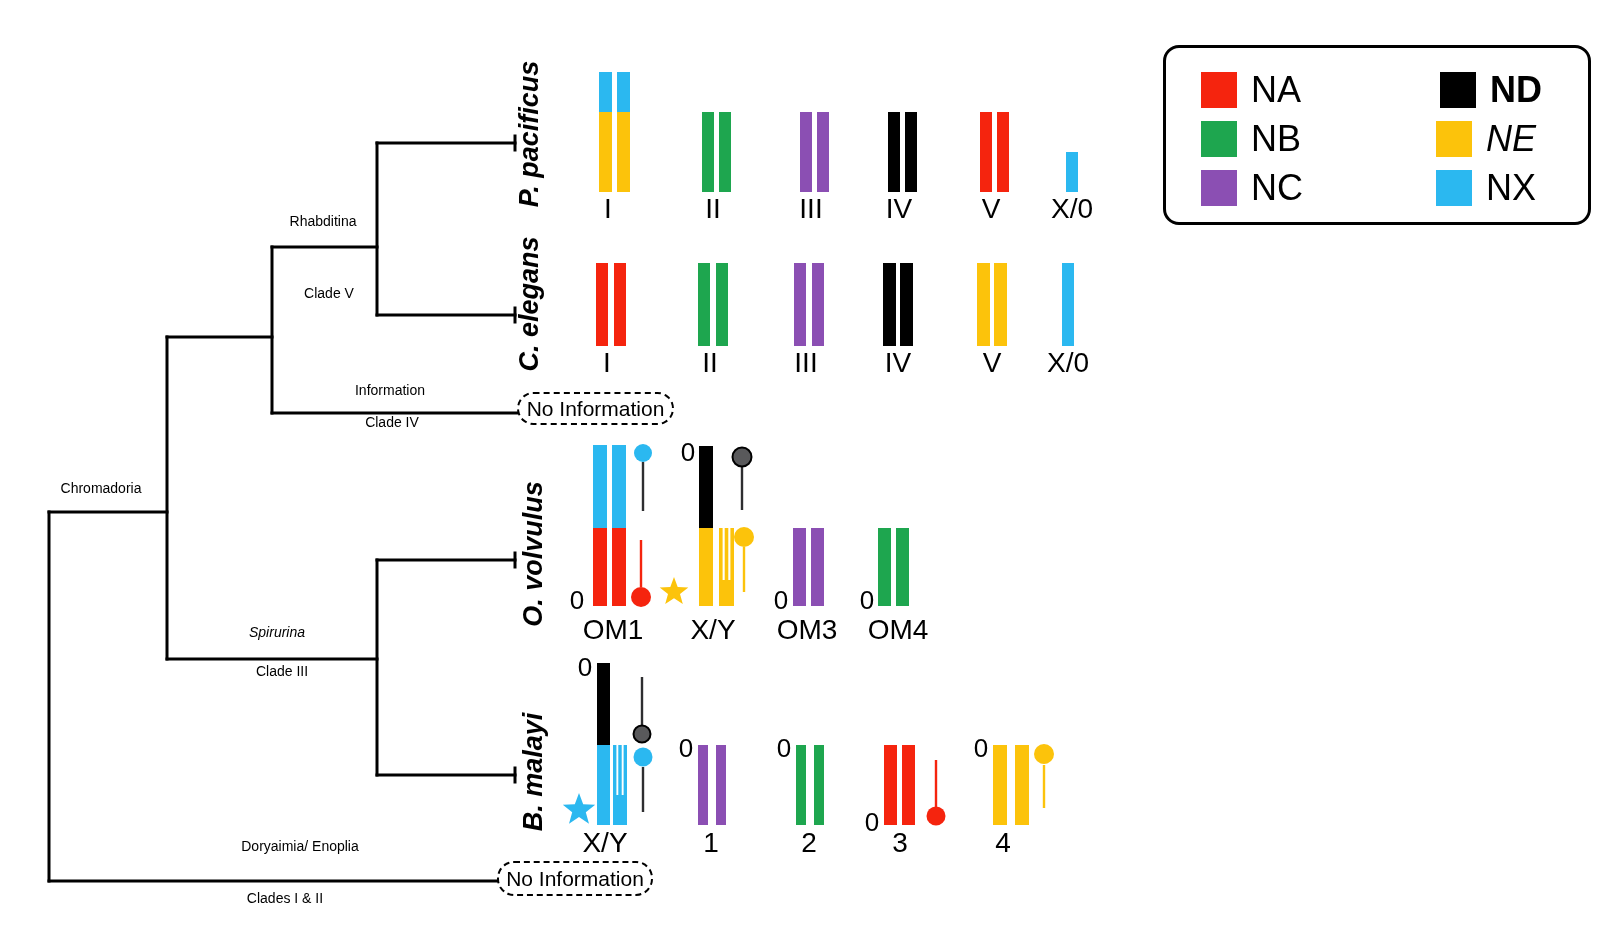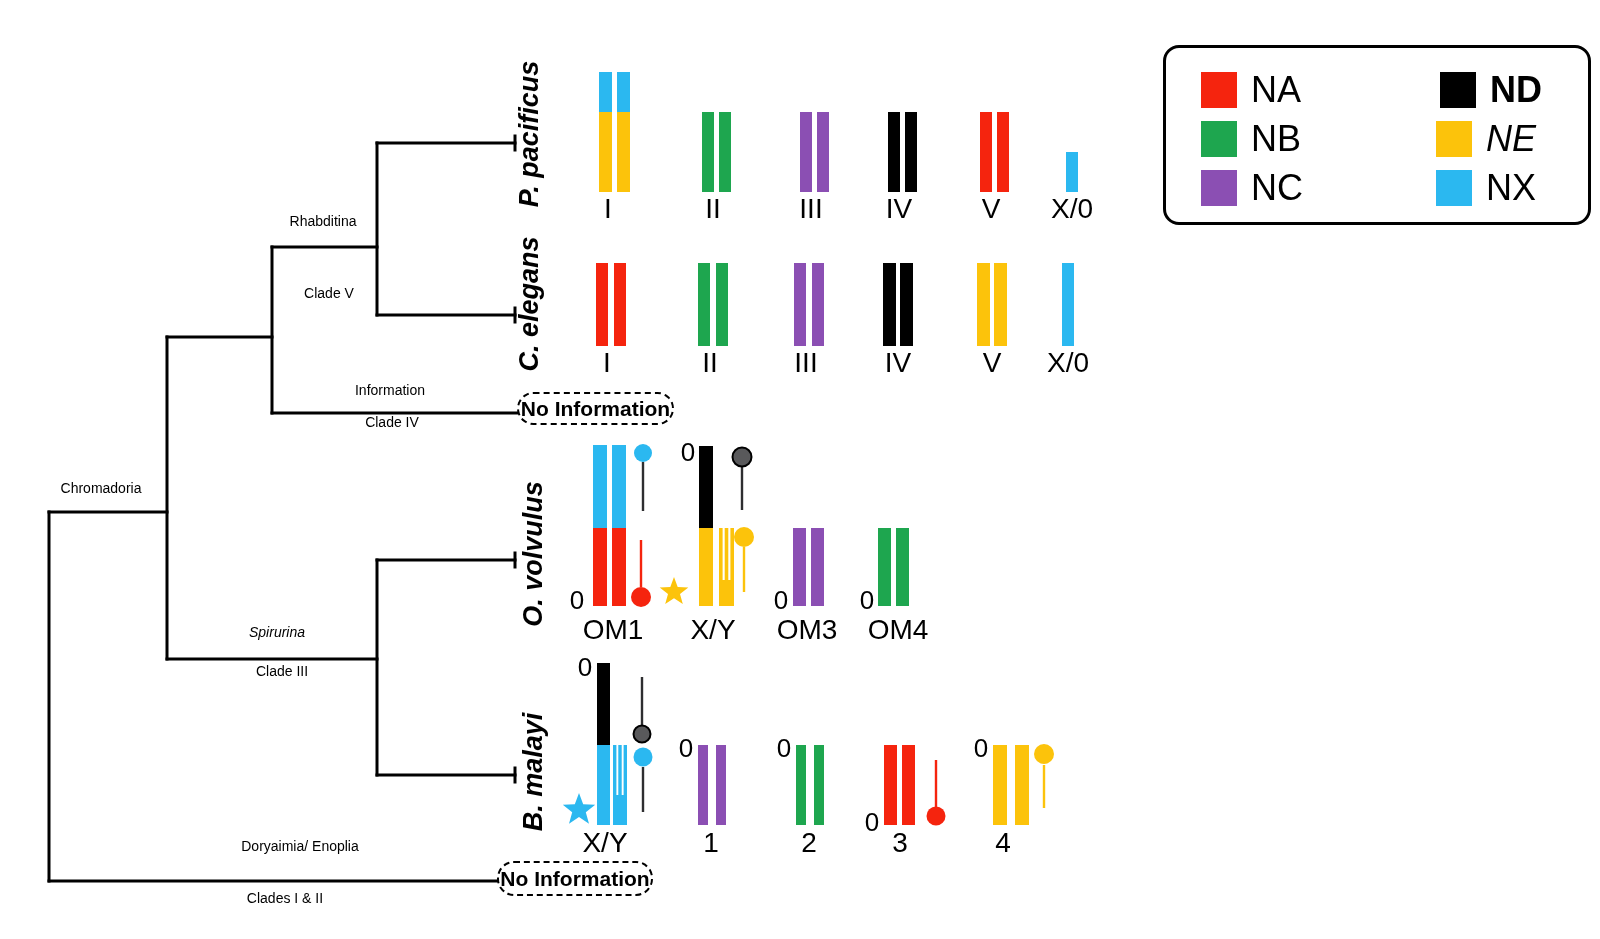--- a/index.html
+++ b/index.html
@@ -5,21 +5,21 @@
   html,body{margin:0;padding:0;background:#fff;}
   #fig-root{position:relative;width:1600px;height:939px;background:#fff;overflow:hidden;
             font-family:"Liberation Sans",sans-serif;color:#000;}
   #fig-svg{position:absolute;left:0;top:0;}
   .tlabel{position:absolute;transform:translateX(-50%);font-size:14px;white-space:nowrap;
           line-height:1.1;}
   .species{position:absolute;transform:translate(-50%,-50%) rotate(-90deg);
            font-size:27px;font-weight:bold;font-style:italic;white-space:nowrap;}
   .noinfo{position:absolute;border:2px dashed #000;border-radius:17px;
           display:flex;align-items:center;justify-content:center;
-          font-size:21px;background:#fff;box-sizing:border-box;white-space:nowrap;font-weight:bold;}
+          font-size:21px;background:#fff;box-sizing:border-box;white-space:nowrap;}
   .legend{position:absolute;left:1163px;top:45px;width:428px;height:180px;
           border:3px solid #000;border-radius:16px;box-sizing:border-box;background:#fff;}
   .leg-item{position:absolute;display:flex;align-items:center;gap:14px;height:37px;}
   .leg-swatch{width:36px;height:36px;flex:0 0 36px;}
   .leg-label{font-size:36px;line-height:36px;}
 </style>
 </head>
 <body>
 
 <div id="fig-root">

